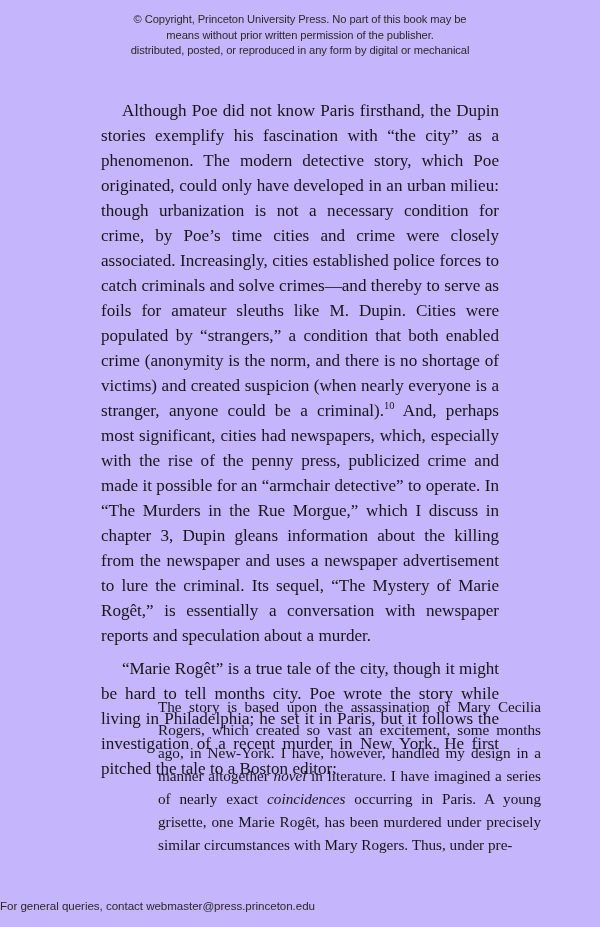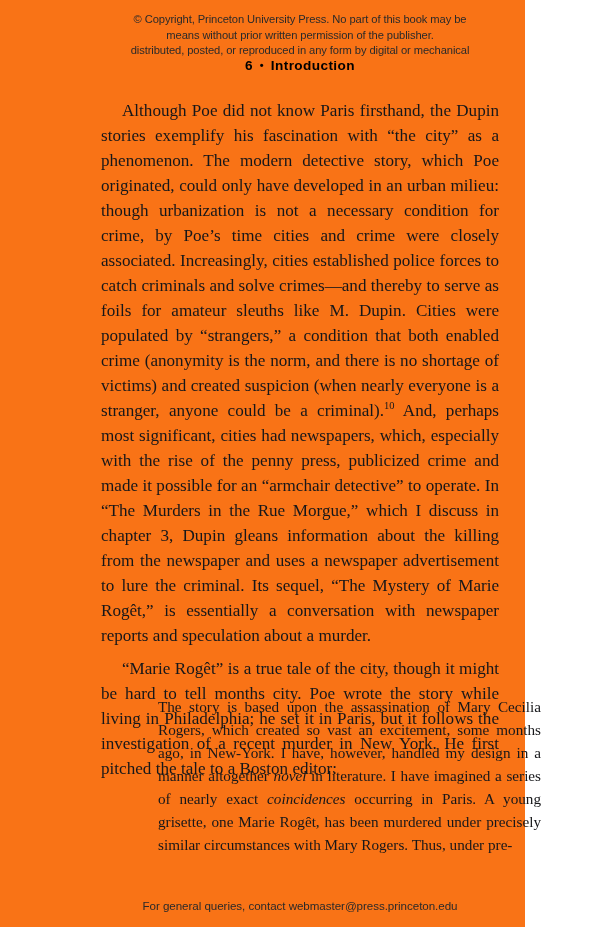--- a/index.html
+++ b/index.html
@@ -13,23 +13,23 @@
     position: relative;
     overflow: hidden;
     font-family: "Liberation Serif", serif;
     color: #1a1a1a;
     -webkit-font-smoothing: antialiased;
   }
 
   .page {
     position: absolute;
     inset: 0;
-    width: 525px;
+    width: 600px;
     height: 927px;
-    background: #f97316;
+    background: #c4b5fd;
   }
 
   
   .copyright {
     position: absolute;
     top: 12px;
     left: 100px;
     width: 400px;
     text-align: center;
     font-family: "Liberation Sans", sans-serif;
@@ -105,41 +105,37 @@
     color: #16171a;
   }
   .block-quote em { font-style: italic; }
 
   
   .footer {
     position: absolute;
     top: 899px;
     left: 0;
     width: 600px;
-    text-align: center;
     font-family: "Liberation Sans", sans-serif;
     font-size: 11.6px;
     color: #2a2a2a;
     letter-spacing: -0.05px;
   }
 </style>
 </head>
 <body>
 
 <div class="page">
 
   <div class="copyright">
     <div>© Copyright, Princeton University Press. No part of this book may be</div>
     <div>means without prior written permission of the publisher.</div>
     <div>distributed, posted, or reproduced in any form by digital or mechanical</div>
   </div>
 
-  <div class="running-head">
-    <span class="rh-num">6</span><span class="rh-dot">•</span><span class="rh-title">Introduction</span>
-  </div>
 
   <div class="body-text">
     <p><span>Although Poe did not know Paris firsthand, the Dupin stories exemplify his fascination with “the city” as a phenomenon. The modern detective story, which Poe originated, could only have developed in an urban milieu: though urbanization is not a necessary condition for crime, by Poe’s time cities and crime were closely associated. Increasingly, cities established police forces to catch criminals and solve crimes—and thereby to serve as foils for amateur sleuths like M. Dupin. Cities were populated by “strangers,” a condition that both enabled crime (anonymity is the norm, and there is no shortage of victims) and created suspicion (when nearly everyone is a stranger, anyone could be a criminal).</span><sup class="fn">10</sup><span> And, perhaps most significant, cities had newspapers, which, especially with the rise of the penny press, publicized crime and made it possible for an “armchair detective” to operate. In “The Murders in the Rue Morgue,” which I discuss in chapter 3, Dupin gleans information about the killing from the newspaper and uses a newspaper advertisement to lure the criminal. Its sequel, “The Mystery of Marie Rogêt,” is essentially a conversation with newspaper reports and speculation about a murder.</span></p>
     <p>“Marie Rogêt” is a true tale of the city, though it might be hard to tell months city. Poe wrote the story while living in Philadelphia; he set it in Paris, but it follows the investigation of a recent murder in New York. He first pitched the tale to a Boston editor:</p>
   </div>
 
   <div class="block-quote">
     <p><span>The story is based upon the assassination of Mary Cecilia Rogers, which created so vast an excitement, some months ago, in New-York. I have, however, handled my design in a manner altogether </span><em>novel</em><span> in literature. I have imagined a series of nearly exact </span><em>coincidences</em><span> occurring in Paris. A young grisette, one Marie Rogêt, has been murdered under precisely similar circumstances with Mary Rogers. Thus, under pre-</span></p>
   </div>
 

